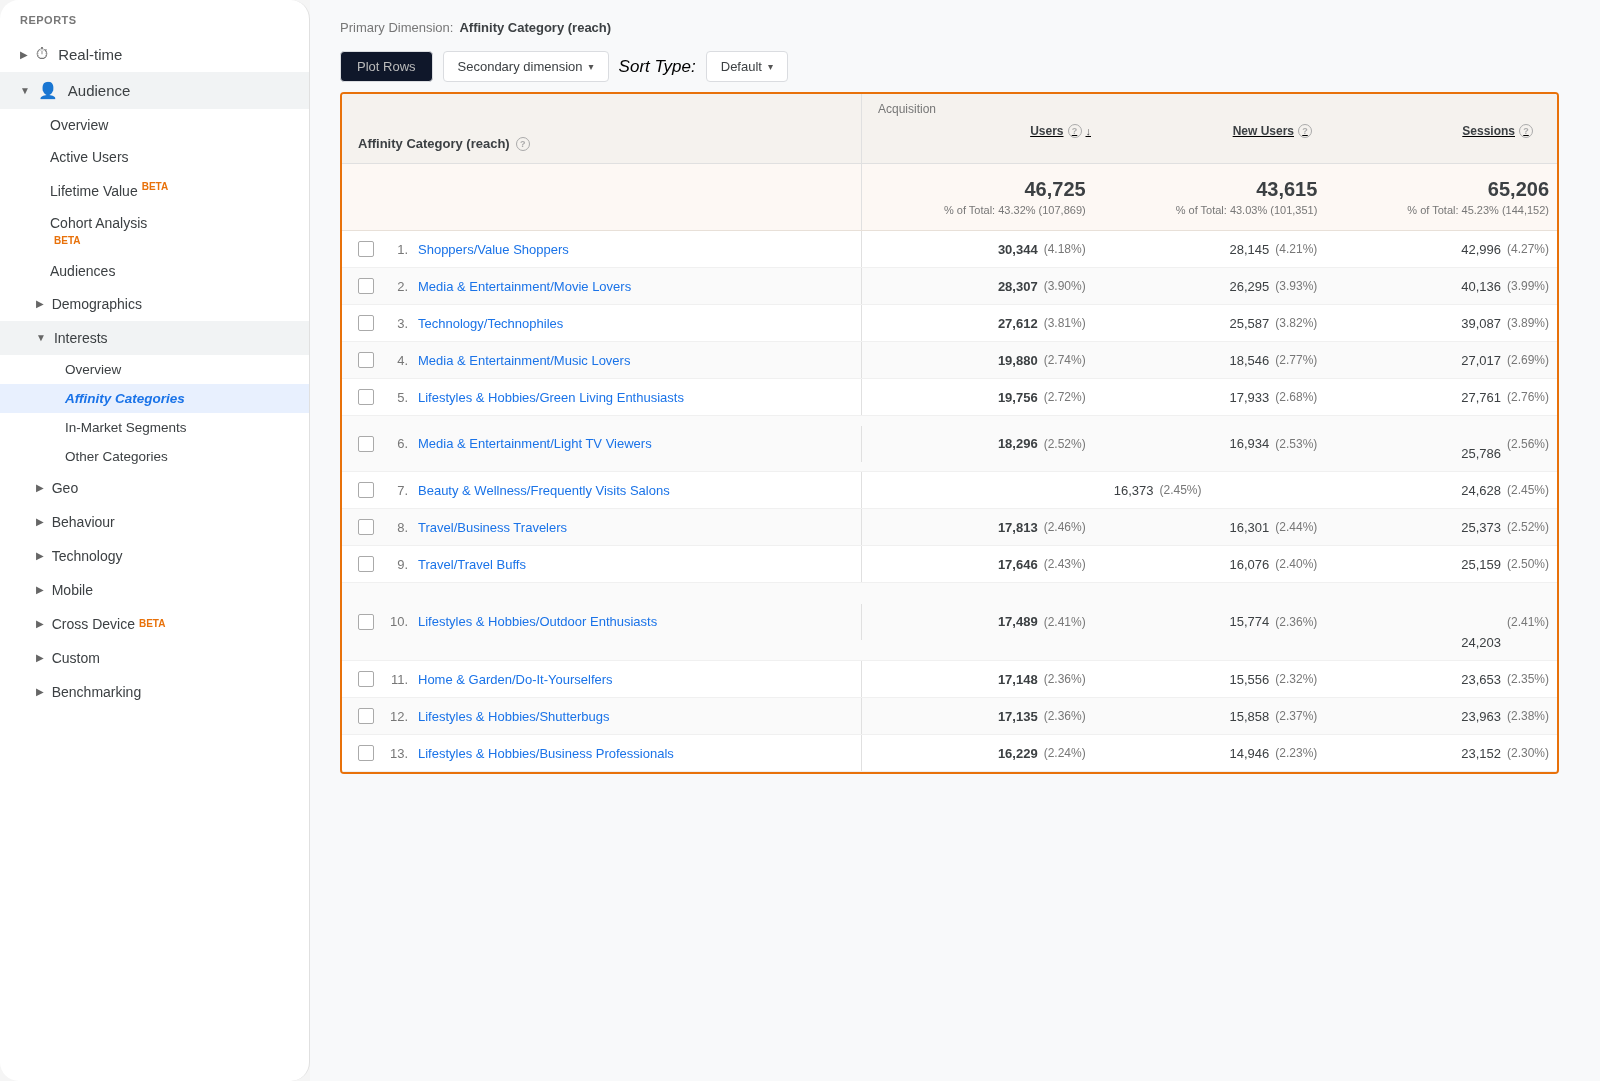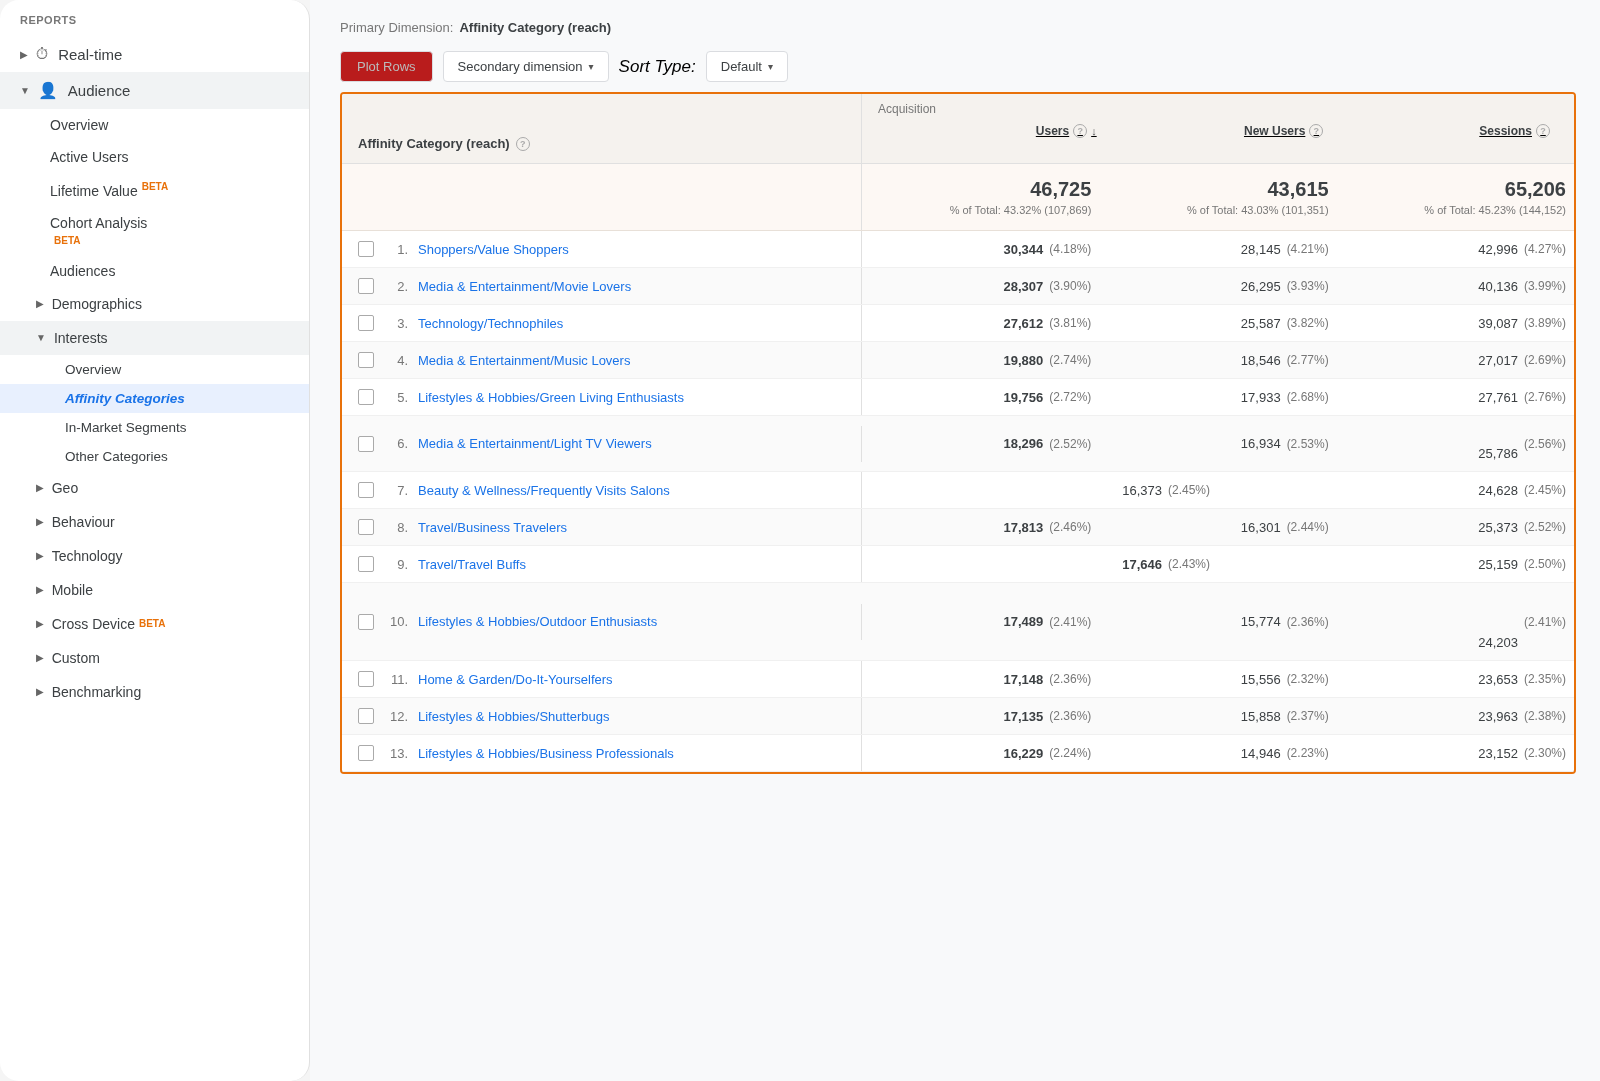--- a/index.html
+++ b/index.html
@@ -77,21 +77,21 @@
     .sidebar-expandable .arrow { margin-right: 8px; font-size: 10px; color: #666; }
 
     
     #main {
       flex: 1;
       overflow-y: auto;
       background: #f8f9fa;
       padding: 0;
     }
     .main-inner {
-      padding: 20px 24px 30px 30px;
+      padding: 20px 41px 30px 30px;
     }
     .primary-dimension-bar {
       display: flex;
       align-items: center;
       margin-bottom: 16px;
       font-size: 13px;
       color: #3c4043;
     }
     .primary-dimension-bar .label { color: #777; margin-right: 6px; }
     .primary-dimension-bar .value { font-weight: bold; color: #3c4043; }
@@ -104,21 +104,21 @@
     }
     .btn {
       padding: 7px 16px;
       border: 1px solid #dadce0;
       border-radius: 4px;
       background: #fff;
       color: #3c4043;
       font-size: 13px;
       cursor: pointer;
     }
-    .btn:disabled { color: #bbb; background: #b91c1c; cursor: default; }
+    .btn:disabled { color: #bbb; background: #0f172a; cursor: default; }
     .dropdown-btn {
       display: flex;
       align-items: center;
       gap: 6px;
       padding: 7px 14px;
       border: 1px solid #dadce0;
       border-radius: 4px;
       background: #fff;
       color: #3c4043;
       font-size: 13px;
@@ -583,20 +583,24 @@
       <div class="row-checkbox"></div>
       <span class="row-num">9.</span>
       <a class="row-link" href="#">Travel/Travel Buffs</a>
     </div>
     <div class="row-vals">
       <div class="row-val">
         <span class="main-val">17,646</span>
         <span class="pct">(2.43%)</span>
       </div>
       <div class="row-val">
+        <span class="main-val" style="font-weight:normal;">16,076</span>
+        <span class="pct">(2.40%)</span>
+      </div>
+      <div class="row-val">
         <span class="main-val" style="font-weight:normal;">25,159</span>
         <span class="pct">(2.50%)</span>
       </div>
     </div>
   </div>
           <div class="data-row">
     <div class="row-dim">
       <div class="row-checkbox"></div>
       <span class="row-num">10.</span>
       <a class="row-link" href="#">Lifestyles &amp; Hobbies/Outdoor Enthusiasts</a>

